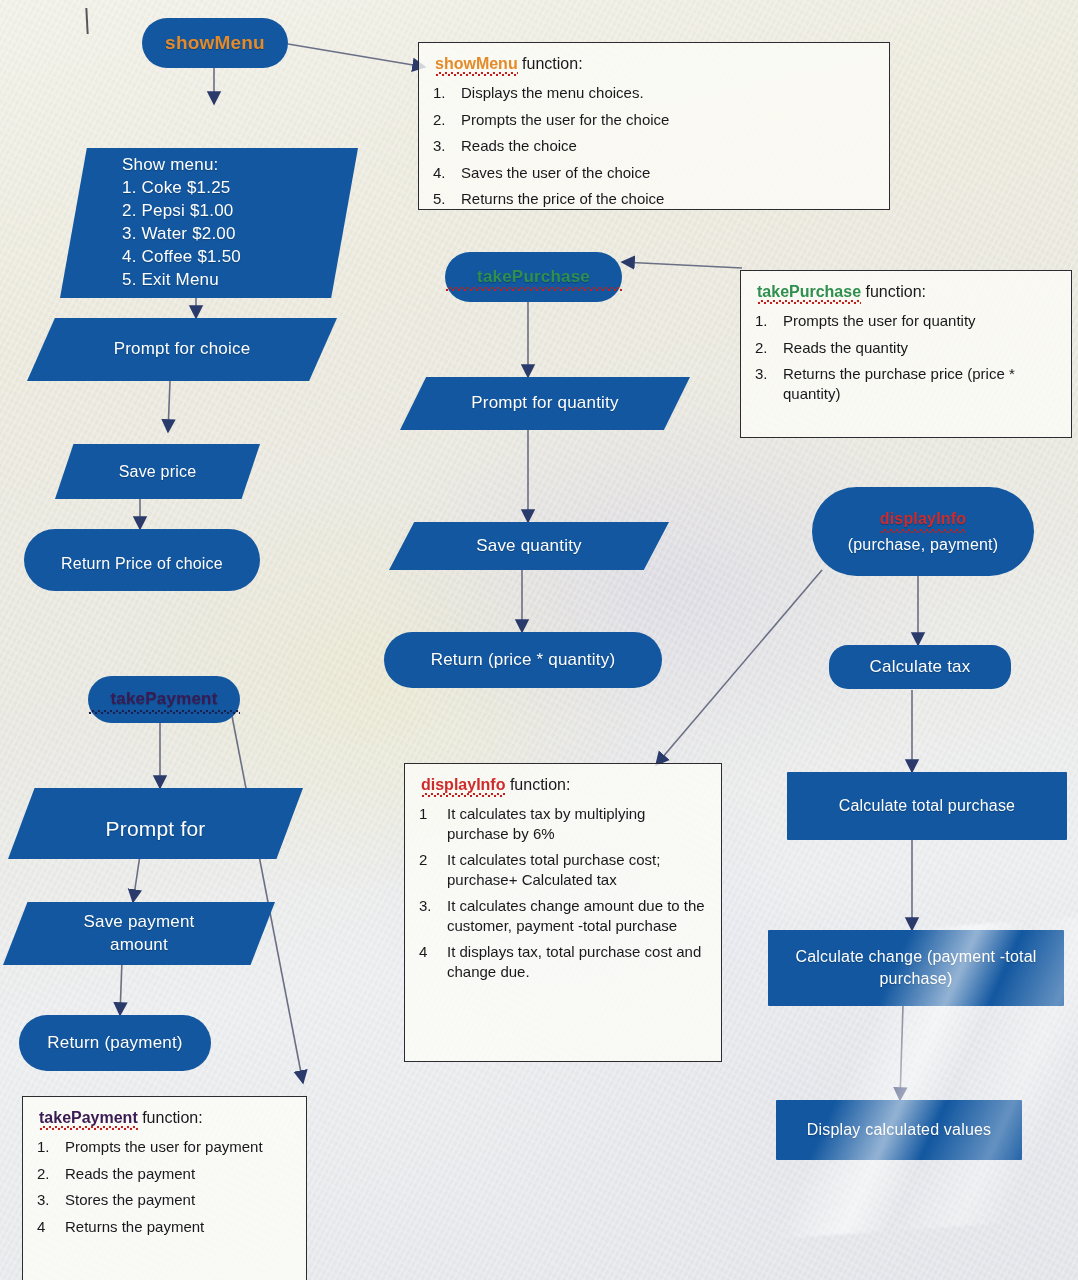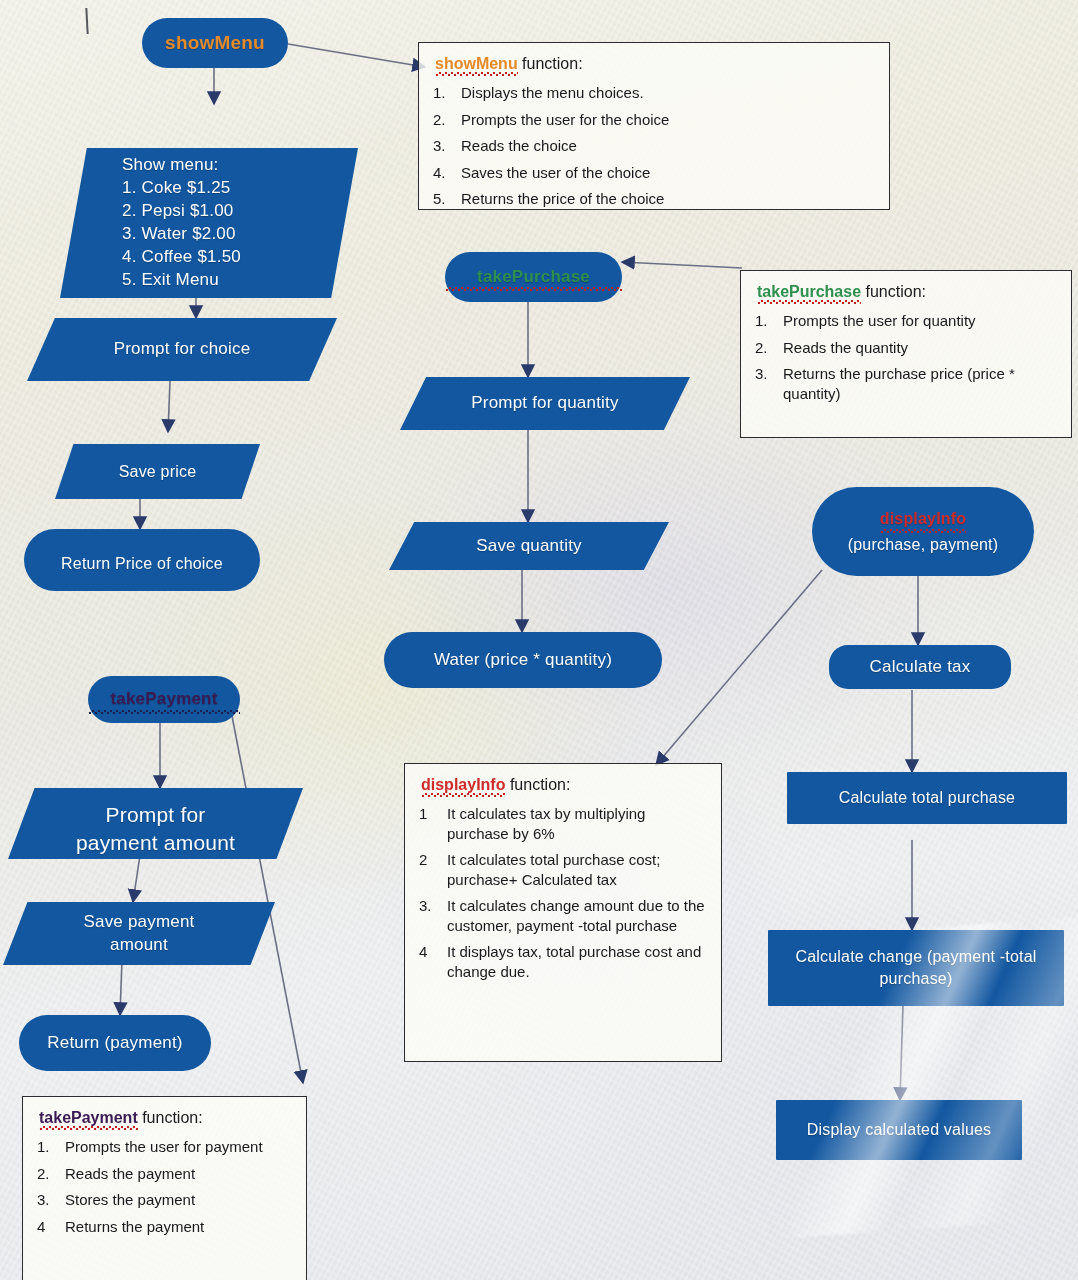--- a/index.html
+++ b/index.html
@@ -148,31 +148,30 @@
 
   <div class="node para" style="left:400px;top:377px;width:290px;height:53px;">
     <span class="inner" style="font-size:17px;">Prompt for quantity</span>
   </div>
 
   <div class="node para" style="left:389px;top:522px;width:280px;height:48px;">
     <span class="inner" style="font-size:17px;text-align:center;">Save quantity</span>
   </div>
 
   <div class="node pill" style="left:384px;top:632px;width:278px;height:56px;">
-    <span class="inner" style="font-size:17px;">Water (price * quantity)</span>
+    <span class="inner" style="font-size:17px;">Return (price * quantity)</span>
   </div>
 
   <div class="node pill" style="left:88px;top:676px;width:152px;height:47px;">
     <span class="inner sq dk" style="font-size:17px;font-weight:bold;color:#3a1a52;">takePayment</span>
   </div>
 
   <div class="node para" style="left:8px;top:788px;width:295px;height:71px;">
     <div class="inner" style="font-size:21px;margin-top:11px;">
       <div>Prompt for</div>
-      <div>payment amount</div>
     </div>
   </div>
 
   <div class="node para" style="left:3px;top:902px;width:272px;height:63px;">
     <div class="inner" style="font-size:17px;">
       <div>Save payment</div>
       <div>amount</div>
     </div>
   </div>
 
@@ -184,21 +183,21 @@
     <div class="inner">
       <span class="pill-title sq" style="font-size:16px;color:#cf2b2b;">displayInfo</span>
       <span style="font-size:16px;display:block;margin-top:4px;">(purchase, payment)</span>
     </div>
   </div>
 
   <div class="node rect" style="left:829px;top:645px;width:182px;height:44px;border-radius:19px;">
     <span class="inner" style="font-size:17px;">Calculate tax</span>
   </div>
 
-  <div class="node rect" style="left:787px;top:772px;width:280px;height:52px;justify-content:center;">
+  <div class="node rect" style="left:787px;top:772px;width:280px;height:68px;justify-content:center;">
     <div class="inner" style="font-size:16px;">
       <div>Calculate total purchase</div>
     </div>
   </div>
 
   <div class="node rect" style="left:768px;top:930px;width:296px;height:76px;">
     <div class="inner" style="font-size:16px;">
       <div>Calculate change (payment -total</div>
       <div>purchase)</div>
     </div>

